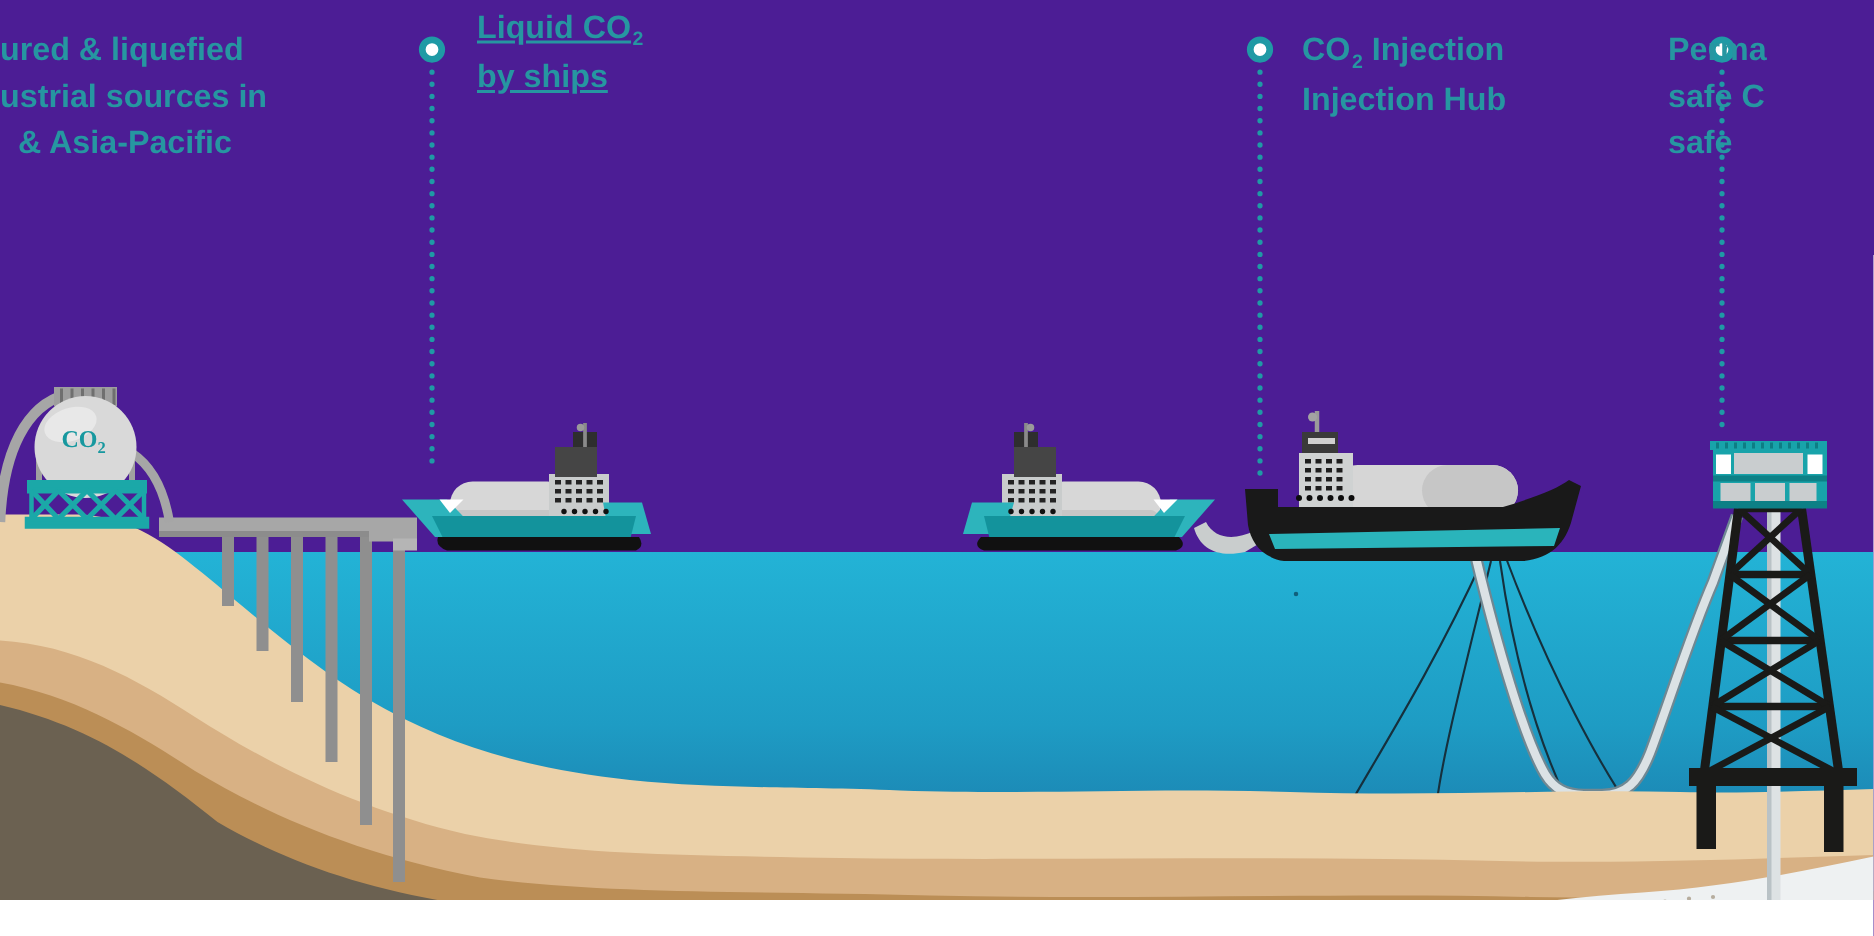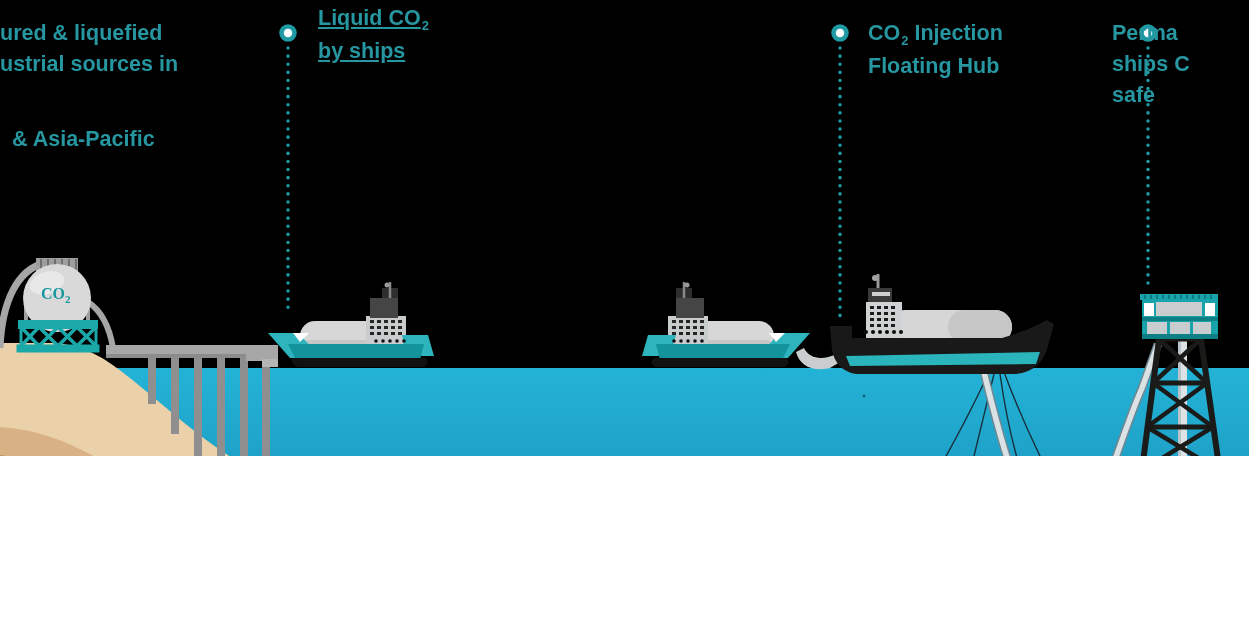--- a/index.html
+++ b/index.html
@@ -1,26 +1,26 @@
 <!DOCTYPE html>
 <html><head>
 <meta charset="utf-8">
 <style>
   html,body{margin:0;padding:0;background:#ffffff;}
   .stage{
-    position:relative;width:1249px;height:456px;background:#000000;
+    position:relative;width:1249px;height:600px;background:#4c1d95;
     overflow:hidden;font-family:"Liberation Sans",sans-serif;
   }
   .scene{position:absolute;left:0;top:0;}
   .label{
     position:absolute;color:#2696a1;font-weight:bold;
     font-size:21.5px;line-height:31px;white-space:nowrap;
   }
   .label .sub{font-size:13px;position:relative;top:5px;margin-left:1px;}
-  .label .indent{padding-left:12px;display:inline-block;margin-top:44px;}
+  .label .indent{padding-left:12px;display:inline-block;}
   .co2tag{
     position:absolute;left:41px;top:286px;color:#17989f;
     font-weight:bold;font-size:16px;line-height:16px;font-family:Liberation Serif, serif;
   }
   .co2tag .sub{font-size:11px;position:relative;top:4px;}
 </style>
 </head>
 <body>
 
 <div class="stage">
@@ -320,26 +320,26 @@
     <div><span class="indent">&amp; Asia-Pacific</span></div>
   </div>
 
   <div class="label" style="left:318px;top:3px;text-decoration:underline;">
     <div><span>Liquid CO</span><span class="sub">2</span></div>
     <div><span>by ships</span></div>
   </div>
 
   <div class="label" style="left:868px;top:18px;">
     <div><span>CO</span><span class="sub">2</span><span> Injection</span></div>
-    <div><span>Floating Hub</span></div>
+    <div><span>Injection Hub</span></div>
   </div>
 
   <div class="label" style="left:1112px;top:18px;">
     <div><span>Perma</span></div>
-    <div><span>ships C</span></div>
+    <div><span>safe C</span></div>
     <div><span>safe</span></div>
   </div>
 
   <div class="co2tag">
     <span>CO</span><span class="sub">2</span>
   </div>
 
 </div>
 
 </body></html>

